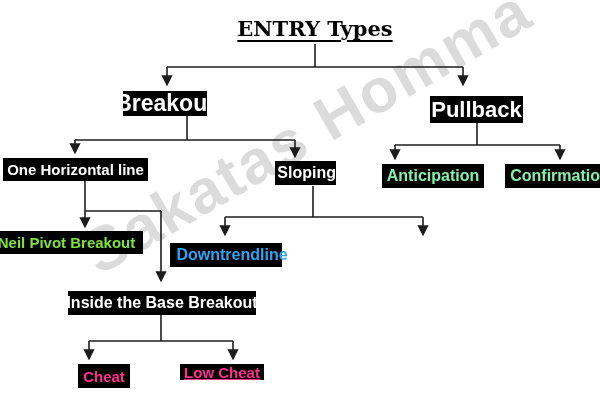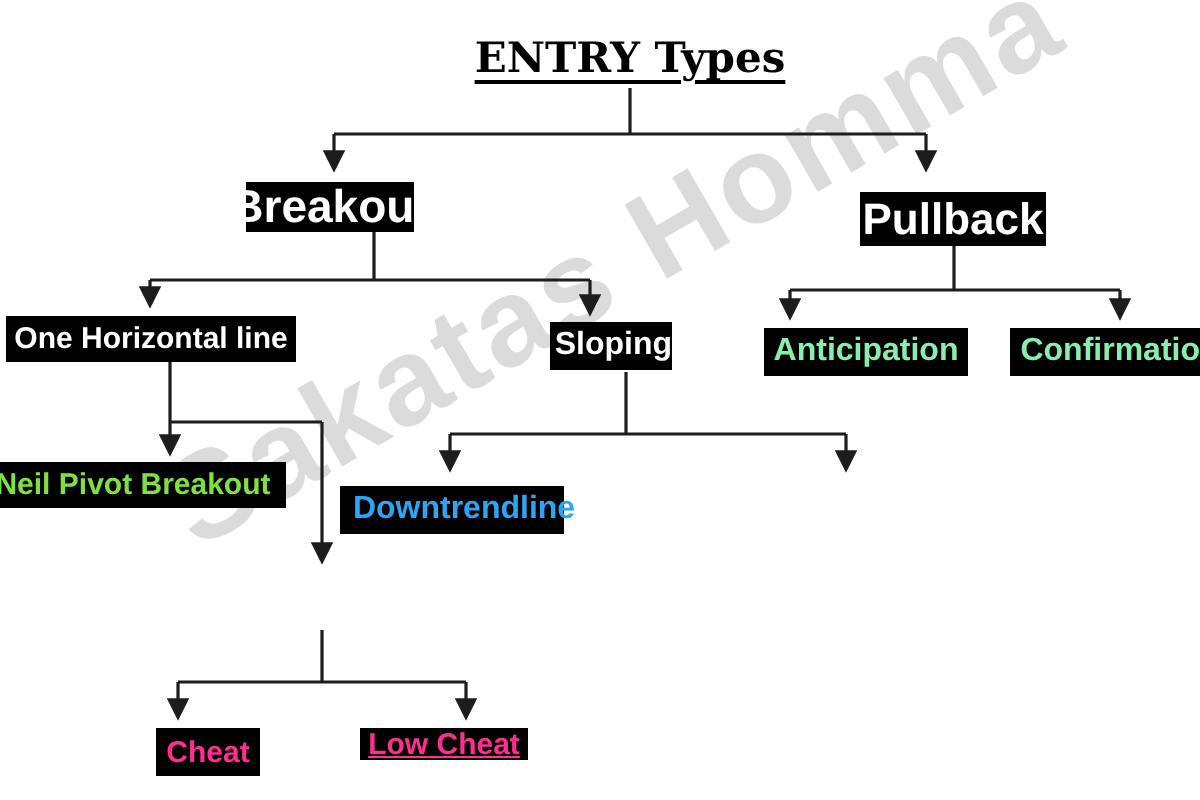--- a/index.html
+++ b/index.html
@@ -107,20 +107,23 @@
 
   <div class="node green" id="n-neil-pivot-breakout">
     <span>Neil Pivot Breakout</span>
   </div>
 
   <div class="node blue" id="n-downtrendline">
     <span>Downtrendline</span>
   </div>
 
 
+  <div class="node" id="n-inside-the-base-breakout">
+    <span>Inside the Base Breakout</span>
+  </div>
 
   <div class="node pink" id="n-cheat">
     <span>Cheat</span>
   </div>
 
   <div class="node pink" id="n-low-cheat">
     <span>Low Cheat</span>
   </div>
 
 </div>

